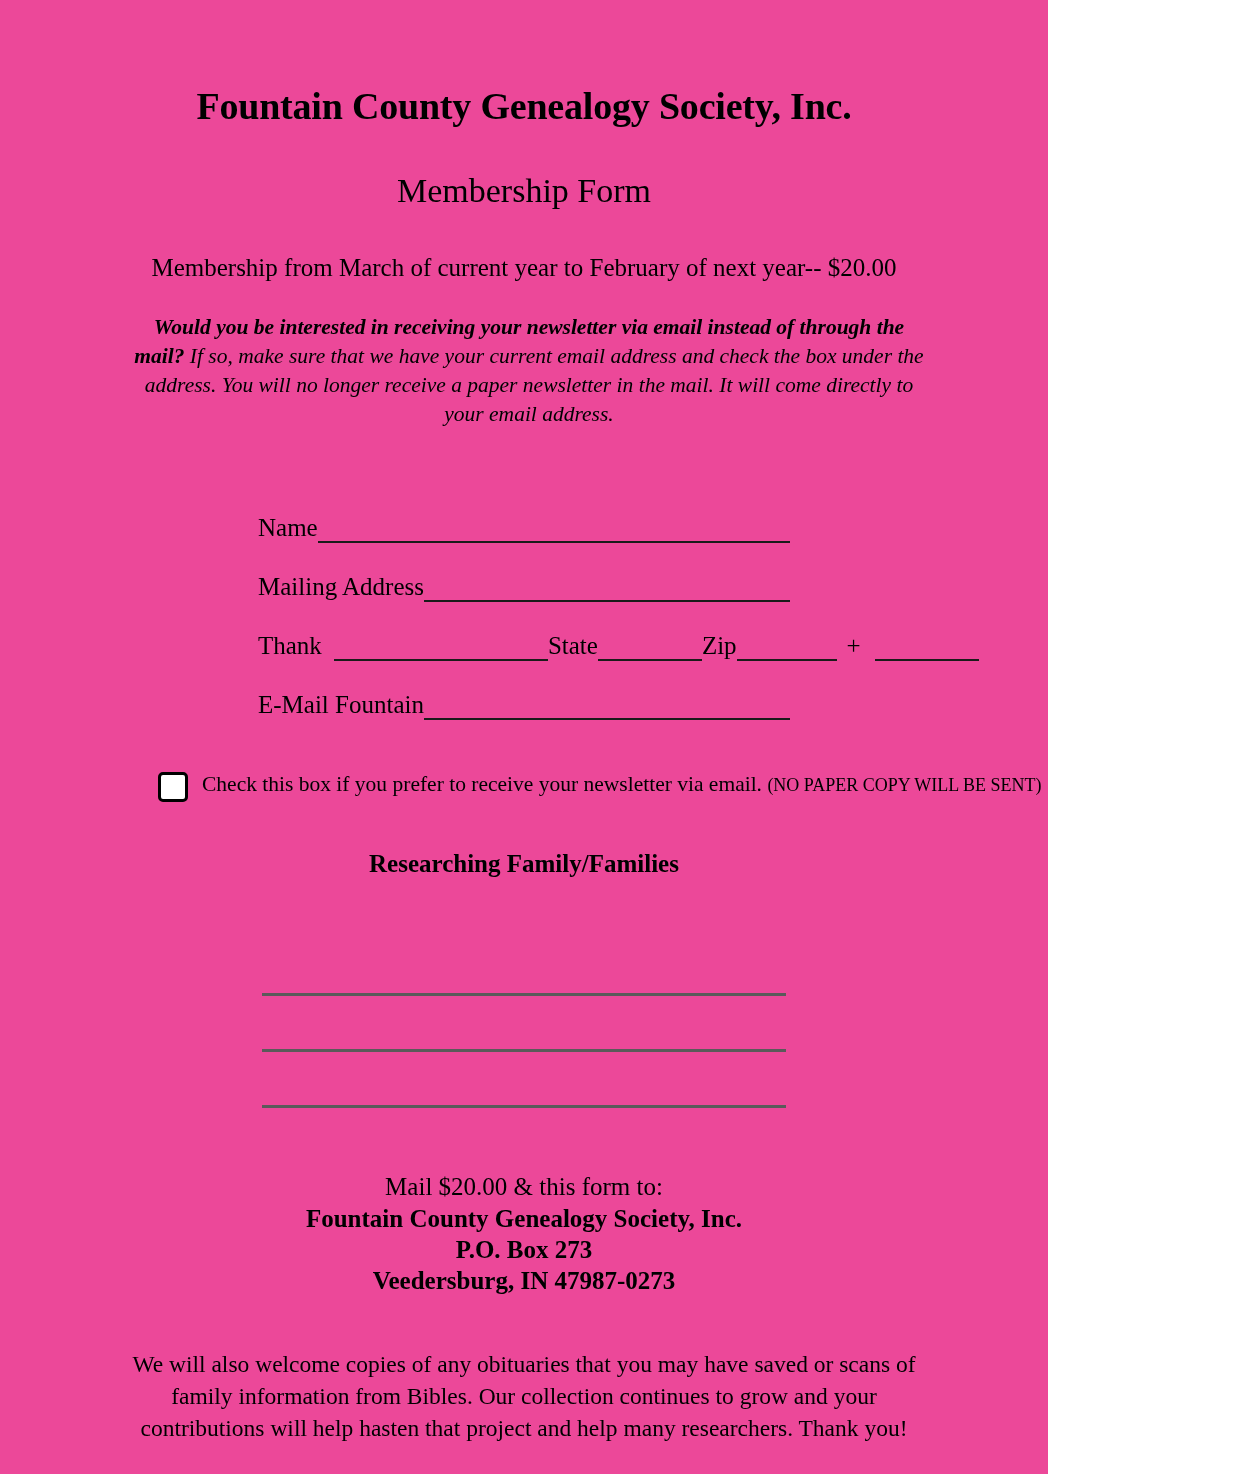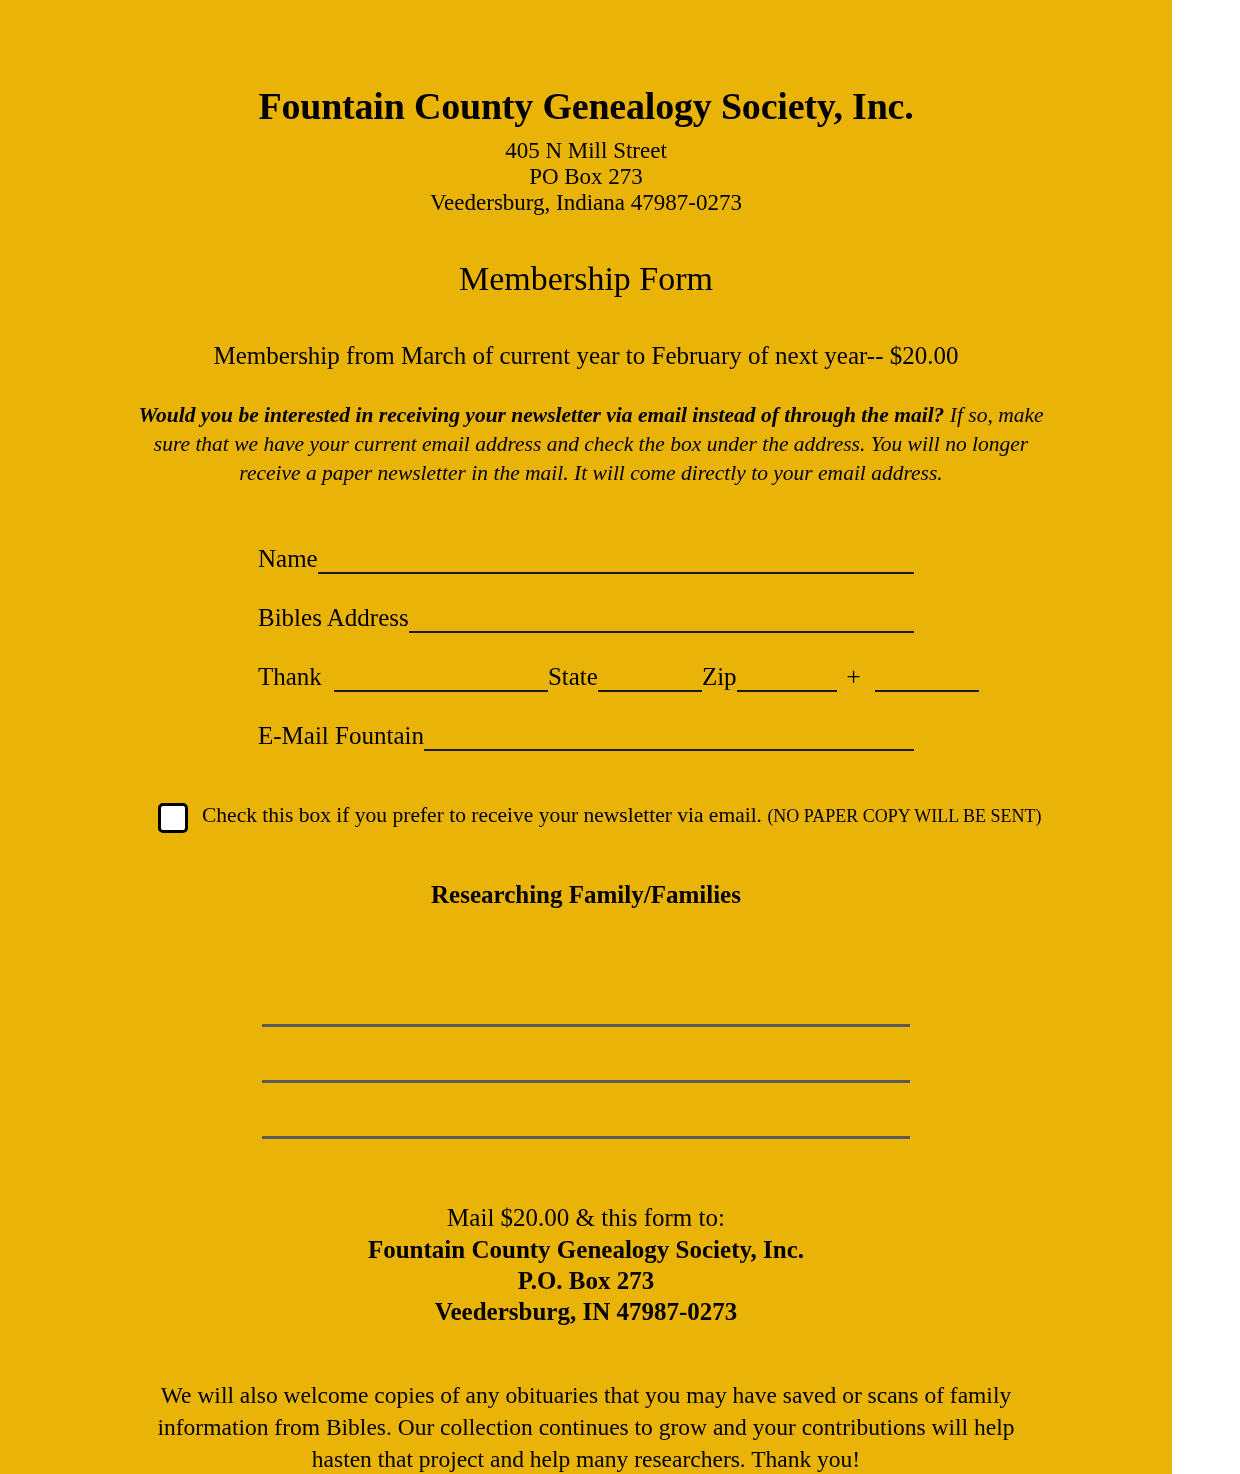--- a/index.html
+++ b/index.html
@@ -10,24 +10,24 @@
   }
   body {
     width: 1240px;
     height: 1474px;
     position: relative;
     font-family: "Liberation Serif", "DejaVu Serif", serif;
     color: #000000;
     overflow: hidden;
   }
   .page {
-    width: 1172px;
+    width: 1048px;
     height: 1474px;
     position: relative;
-    background: #eab308;
+    background: #ec4899;
   }
 
   
   .org-title {
     text-align: center;
     font-size: 38px;
     font-weight: bold;
     letter-spacing: -0.2px;
     margin: 0;
     padding-top: 86px;
@@ -93,20 +93,21 @@
     padding-right: 258px;
   }
   .field-row {
     display: flex;
     align-items: flex-end;
     font-size: 25px;
     line-height: 30px;
     height: 30px;
     margin-bottom: 29px;
     white-space: nowrap;
+    margin-top: 28px;
   }
   .field-label {
     flex: 0 0 auto;
   }
   .rule {
     flex: 1 1 auto;
     border-bottom: 2px solid #1a1a1a;
     height: 23px;
     min-width: 10px;
   }
@@ -193,42 +194,37 @@
     padding-right: 130px;
   }
 </style>
 </head>
 <body>
 
 <div class="page">
 
   <h1 class="org-title">Fountain County Genealogy Society, Inc.</h1>
 
-  <div class="org-addr">
-    <div>405 N Mill Street</div>
-    <div>PO Box 273</div>
-    <div>Veedersburg, Indiana 47987-0273</div>
-  </div>
 
   <h2 class="form-title">Membership Form</h2>
 
   <p class="price-line">Membership from March of current year to February of next year-- $20.00</p>
 
 
   <p class="email-q"><b>Would you be interested in receiving your newsletter via email instead of through the mail?</b><span>  If so, make sure that we have your current email address and check the box under the address.  You will no longer receive a paper newsletter in the mail.  It will come directly to your email address.</span></p>
 
   <div class="fields">
 
     <div class="field-row">
       <span class="field-label">Name</span>
       <span class="rule"></span>
     </div>
 
     <div class="field-row">
-      <span class="field-label">Bibles Address</span>
+      <span class="field-label">Mailing Address</span>
       <span class="rule"></span>
     </div>
 
     <div class="field-row">
       <span class="field-label">Thank</span>
       <span class="rule rule-city"></span>
       <span class="field-label">State</span>
       <span class="rule rule-state"></span>
       <span class="field-label">Zip</span>
       <span class="rule rule-zip"></span>

